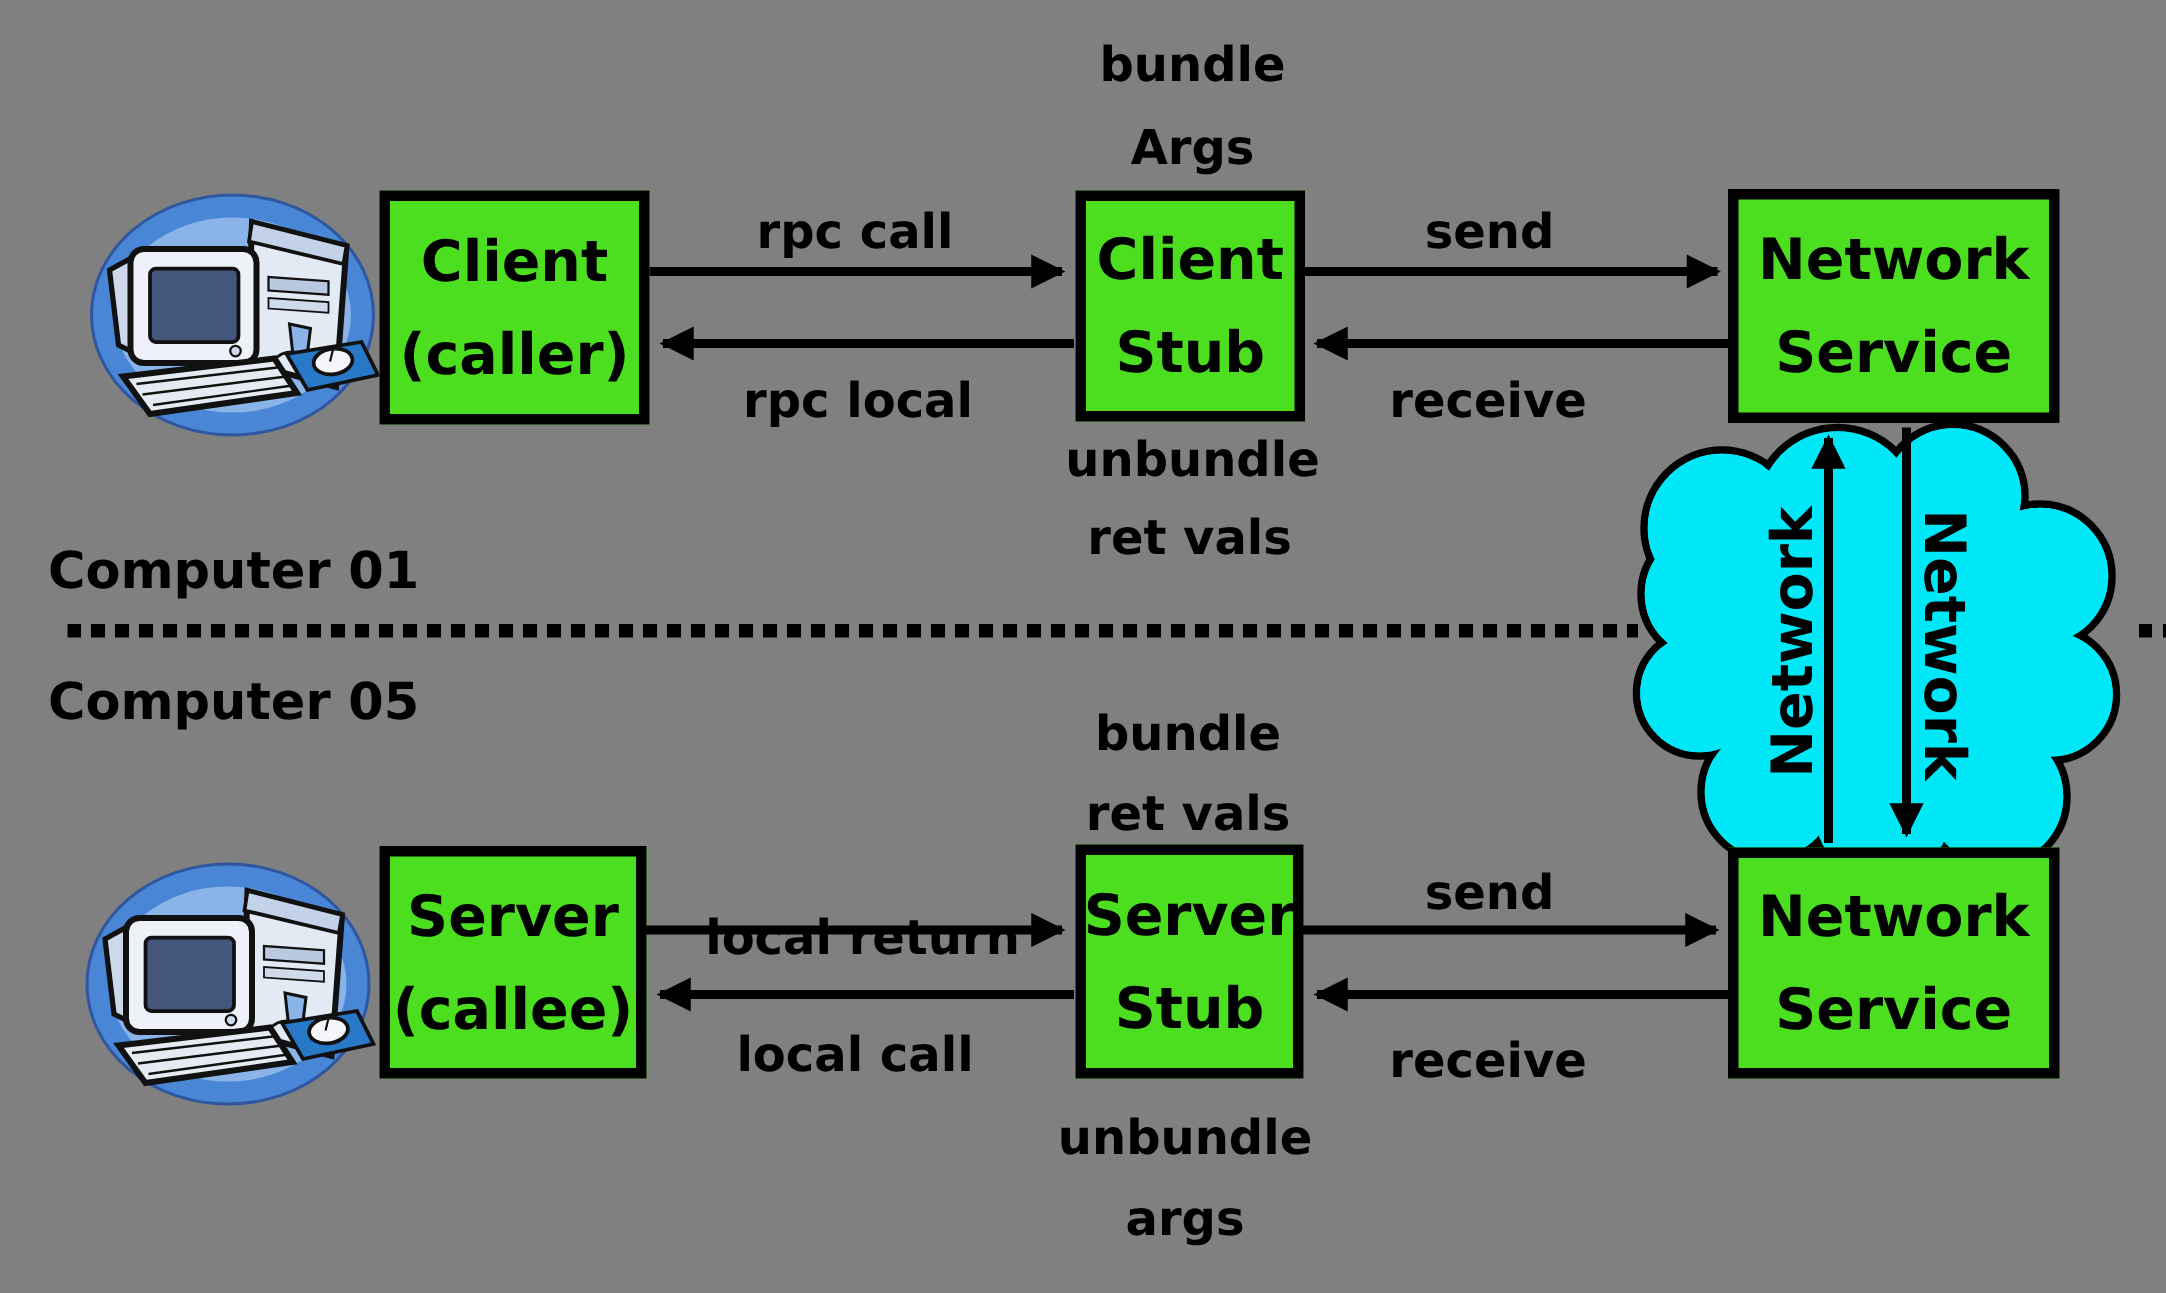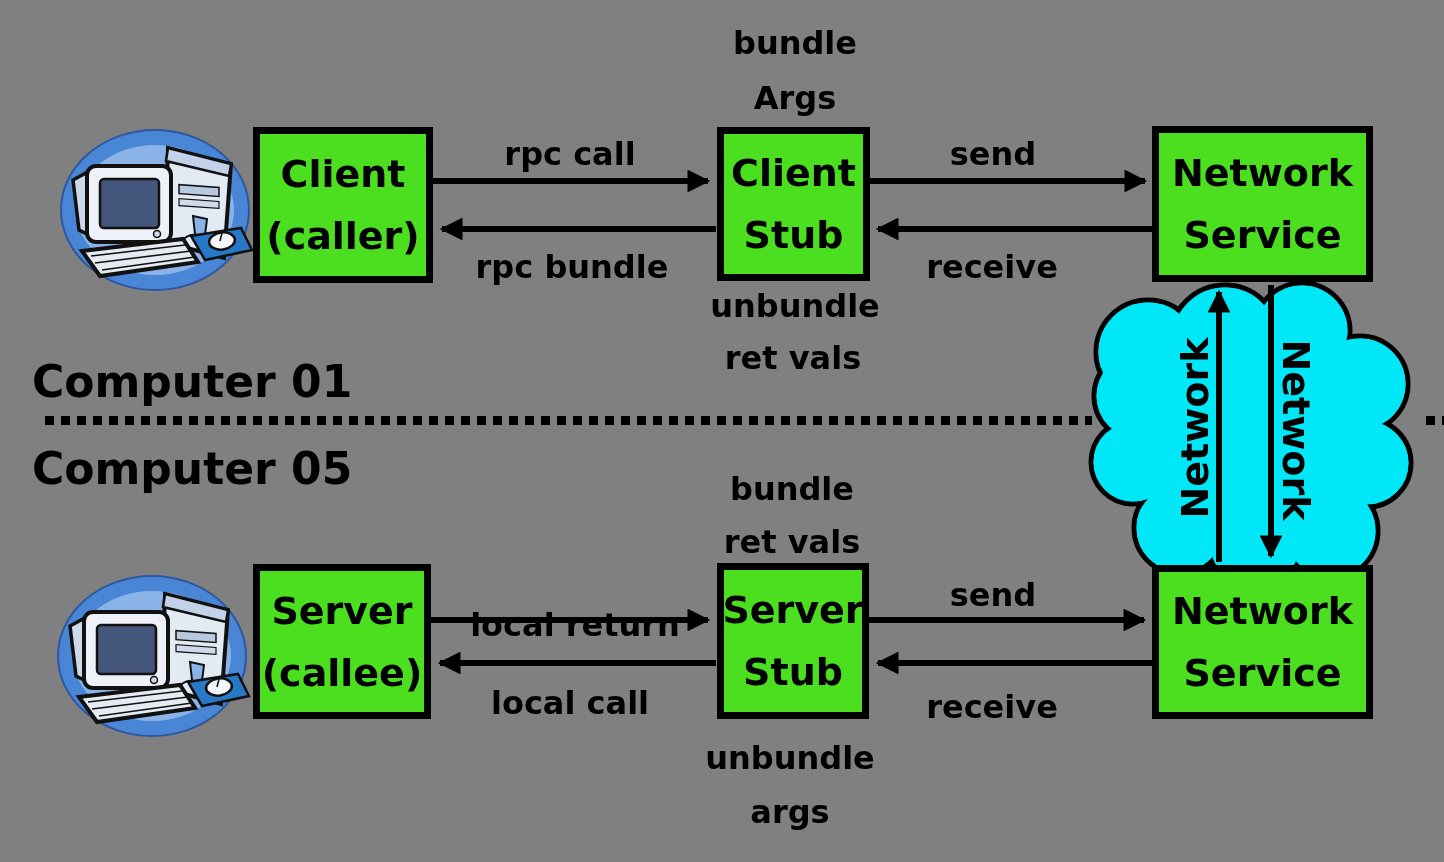--- a/index.html
+++ b/index.html
@@ -16,21 +16,21 @@
   .box span{
     font-size:38px;line-height:62px;white-space:nowrap;font-weight:600;
     letter-spacing:0;
   }
   .label{
     position:absolute;transform:translate(-50%,-50%);
     font-size:32px;font-weight:600;white-space:nowrap;
   }
   .section-label{
     position:absolute;transform:translateY(-50%);
-    font-size:44px;font-weight:600;white-space:nowrap;
+    font-size:34px;font-weight:600;white-space:nowrap;
   }
   .vlabel{
     position:absolute;font-size:38px;font-weight:600;white-space:nowrap;
   }
   .vlabel.up{transform:translate(-50%,-50%) rotate(-90deg);}
   .vlabel.down{transform:translate(-50%,-50%) rotate(90deg);}
   .dotted{
     position:absolute;height:9px;
     background:repeating-linear-gradient(90deg,var(--ink,#000) 0 9px,transparent 9px 16px);
   }
@@ -163,21 +163,21 @@
   <div class="label z2" style="left:795px;top:43px">bundle</div>
   <div class="label z2" style="left:795px;top:98px">Args</div>
   <div class="label z2" style="left:795px;top:306px">unbundle</div>
   <div class="label z2" style="left:793px;top:358px">ret vals</div>
   <div class="label z2" style="left:792px;top:489px">bundle</div>
   <div class="label z2" style="left:792px;top:542px">ret vals</div>
   <div class="label z2" style="left:790px;top:758px">unbundle</div>
   <div class="label z2" style="left:790px;top:812px">args</div>
 
   <div class="label z2" style="left:570px;top:154px">rpc call</div>
-  <div class="label z2" style="left:572px;top:267px">rpc bundle</div>
+  <div class="label z2" style="left:572px;top:267px">rpc local</div>
   <div class="label z2" style="left:993px;top:154px">send</div>
   <div class="label z2" style="left:992px;top:267px">receive</div>
   <div class="label z2" style="left:575px;top:625px">local return</div>
   <div class="label z2" style="left:570px;top:703px">local call</div>
   <div class="label z2" style="left:993px;top:595px">send</div>
   <div class="label z2" style="left:992px;top:707px">receive</div>
 
   <div class="vlabel up z4" style="left:1195px;top:428px">Network</div>
   <div class="vlabel down z4" style="left:1296px;top:430px">Network</div>
 

